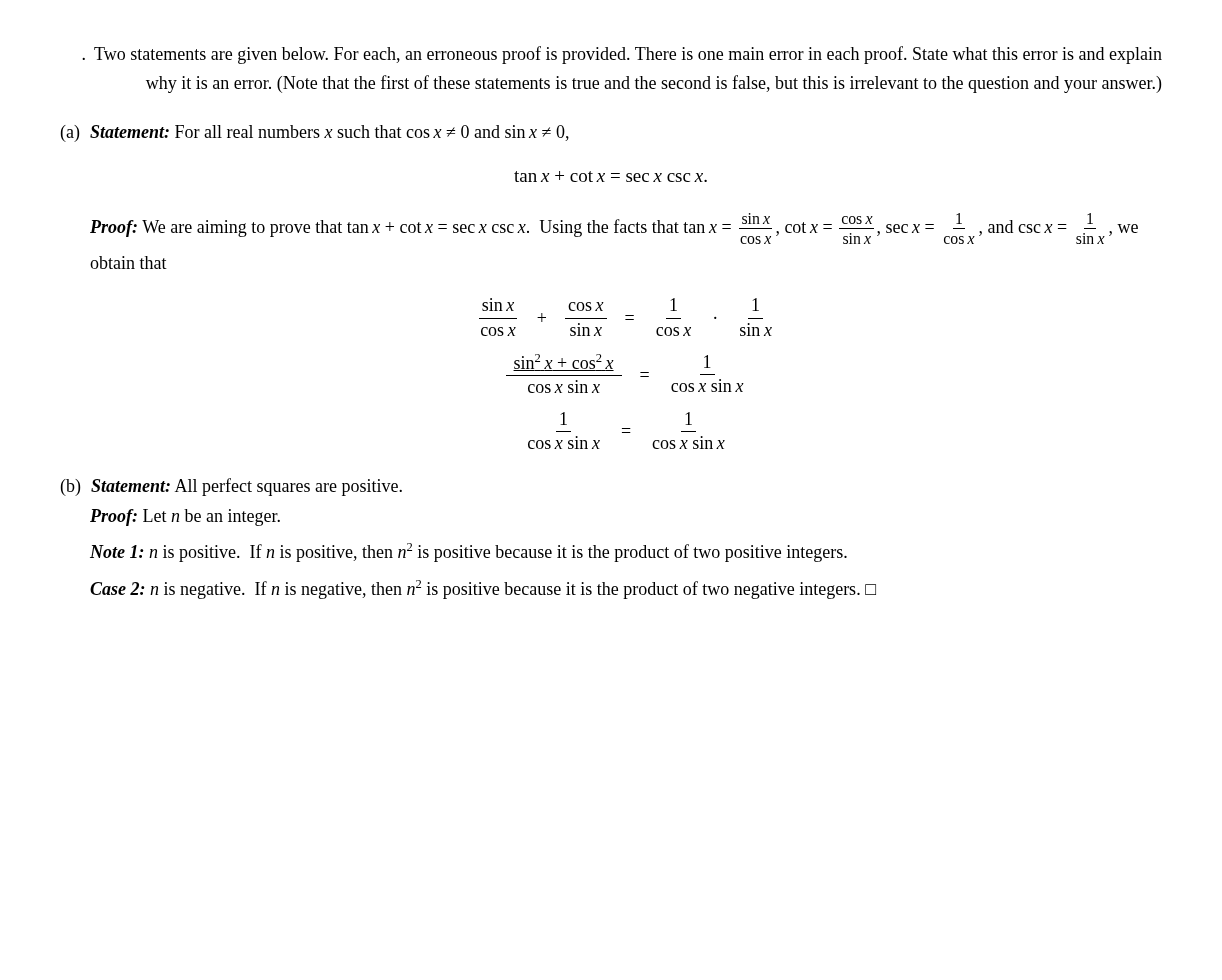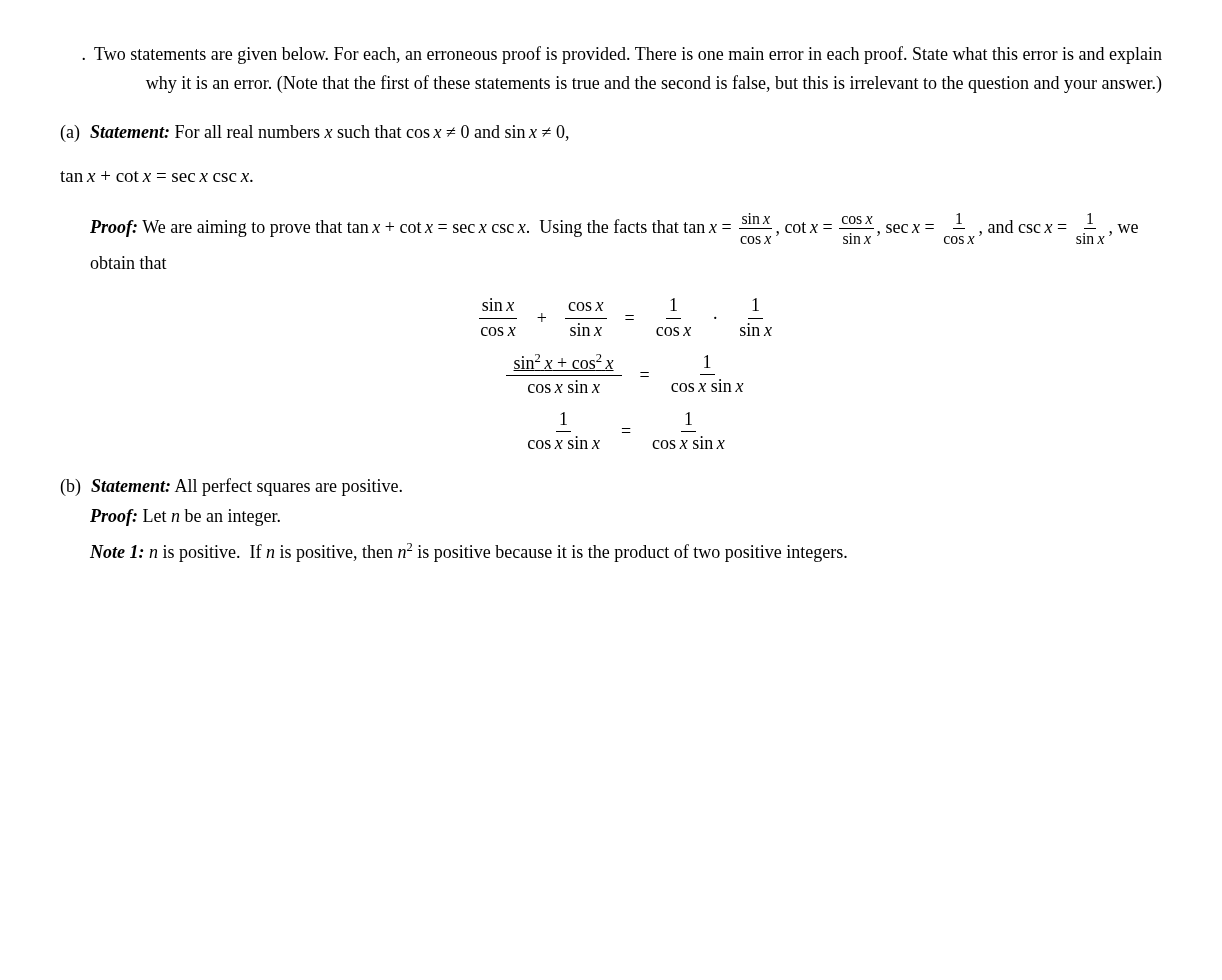--- a/index.html
+++ b/index.html
@@ -34,21 +34,21 @@
       font-style: italic;
       font-weight: bold;
       margin-top: 20px;
     }
     .proof-label {
       font-style: italic;
       font-weight: bold;
       text-align: center;
     }
     .center-eq {
-      text-align: left;
+      text-align: center;
       margin: 22px 0;
       font-size: 19px;
     }
     .proof-block {
       margin-left: 30px;
       line-height: 1.8;
     }
     .proof-text {
       margin-bottom: 6px;
       line-height: 1.7;
@@ -260,16 +260,20 @@
 
     <div class="proof-block">
       <div class="proof-text">
         <span class="proof-label">Proof:</span>
         Let <i>n</i> be an integer.
       </div>
       <div class="proof-text">
         <span class="statement-label"><i>Note 1:</i></span>
         <i> n</i> is positive.&nbsp; If <i>n</i> is positive, then <i>n</i><sup>2</sup> is positive because it is the product of two positive integers.
       </div>
+      <div class="proof-text">
+        <span class="statement-label"><i>Case 2:</i></span>
+        <i> n</i> is negative.&nbsp; If <i>n</i> is negative, then <i>n</i><sup>2</sup> is positive because it is the product of two negative integers. □
+      </div>
     </div>
   </div>
 
 </div>
 
 </body></html>

